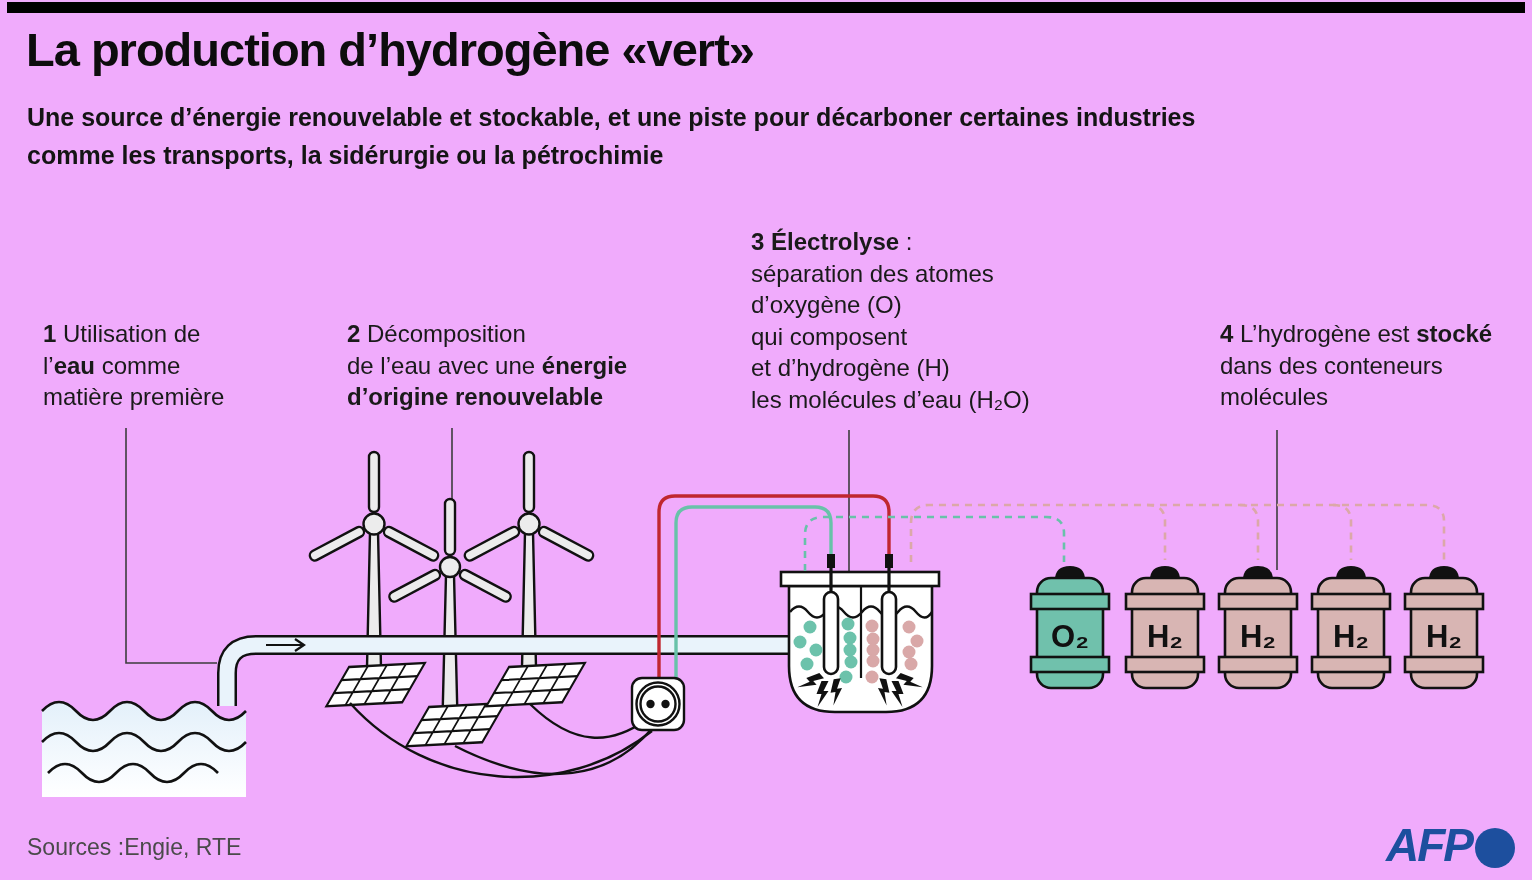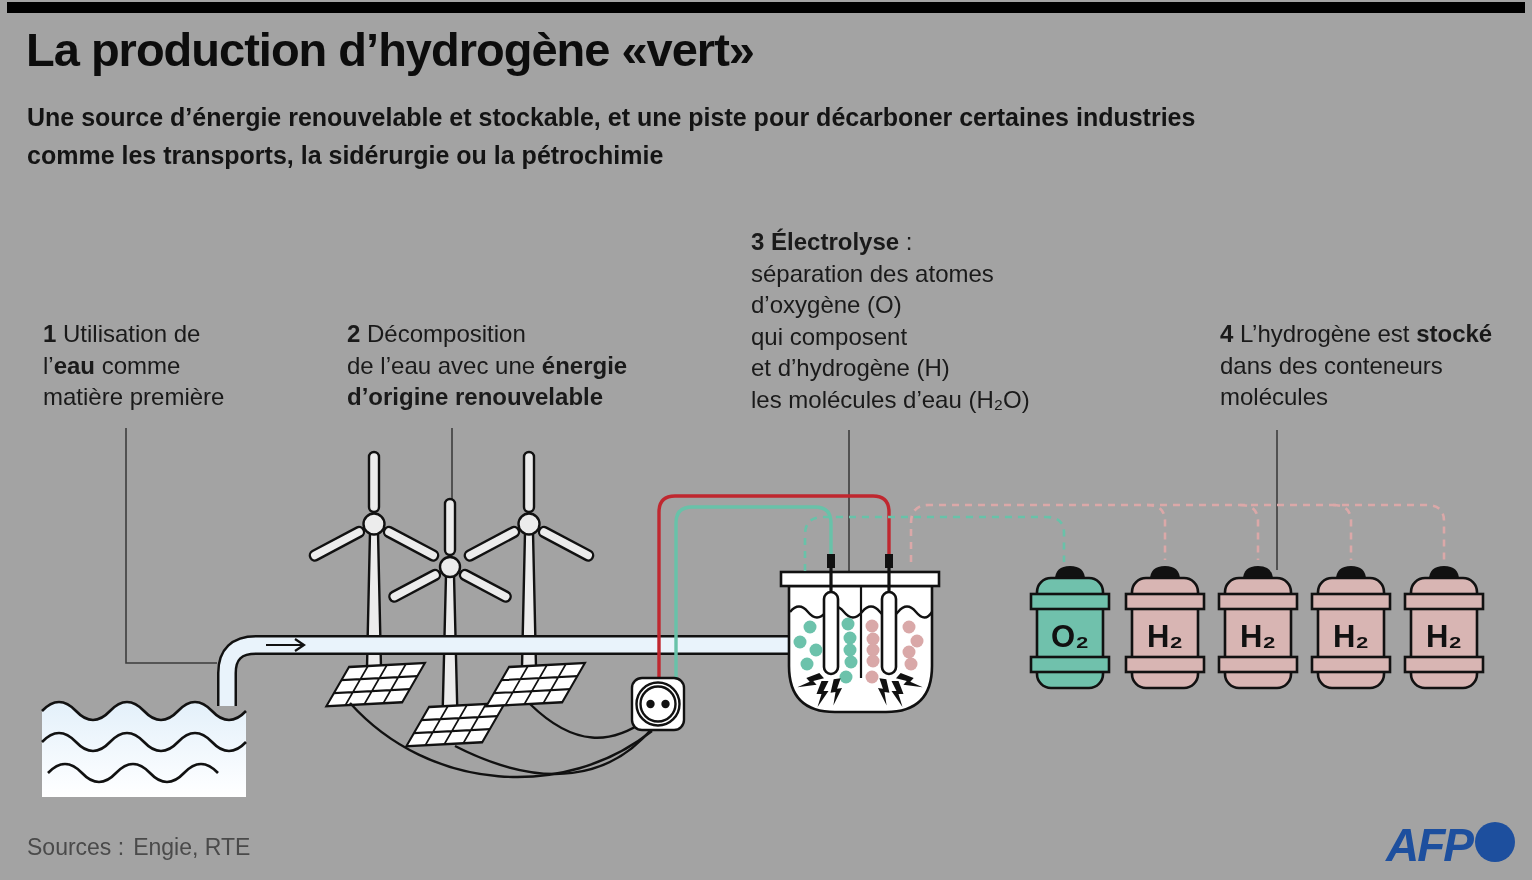--- a/index.html
+++ b/index.html
@@ -1,27 +1,27 @@
 <!DOCTYPE html>
 <html><head>
 <meta charset="utf-8">
 <style>
   html,body{margin:0;padding:0;background:#fff;}
-  .canvas{position:relative;width:1532px;height:880px;background:#a3a3a3;overflow:hidden;
+  .canvas{position:relative;width:1532px;height:880px;background:#f0abfc;overflow:hidden;
           font-family:"Liberation Sans","DejaVu Sans",sans-serif;color:#111;}
   .topbar{position:absolute;left:7px;right:7px;top:2px;height:11px;background:#000;}
   .title{position:absolute;left:26px;top:22px;font-size:47px;font-weight:800;letter-spacing:-1px;color:#0d0d0d;white-space:nowrap;}
   .subtitle{position:absolute;left:27px;top:98px;font-size:25px;font-weight:700;line-height:38px;color:#141414;white-space:nowrap;}
   .step{position:absolute;font-size:24px;line-height:31.5px;color:#1a1a1a;white-space:nowrap;}
   .step .b{font-weight:700;}
   .diagram-svg{position:absolute;left:0;top:0;}
   .tank-label{font-family:"Liberation Sans","DejaVu Sans",sans-serif;font-size:31px;font-weight:700;fill:#111;text-anchor:middle;}
   .sources{position:absolute;left:27px;top:834px;font-size:23px;color:#4a4a4a;}
-  .sources .val{margin-left:9px;}
-  .afp{position:absolute;left:1386px;top:822px;display:flex;align-items:flex-start;}
+  .sources .val{}
+  .afp{position:absolute;left:1386px;top:822px;display:flex;align-items:flex-end;}
   .afp-text{font-size:46px;font-weight:900;font-style:italic;letter-spacing:-2px;line-height:46px;}
   .afp-dot{display:inline-block;width:40px;height:40px;border-radius:50%;margin-left:3px;}
 </style>
 </head>
 <body>
 
 <div class="canvas">
 
   <div class="topbar"></div>
   <div class="title">La production d’hydrogène «vert»</div>

